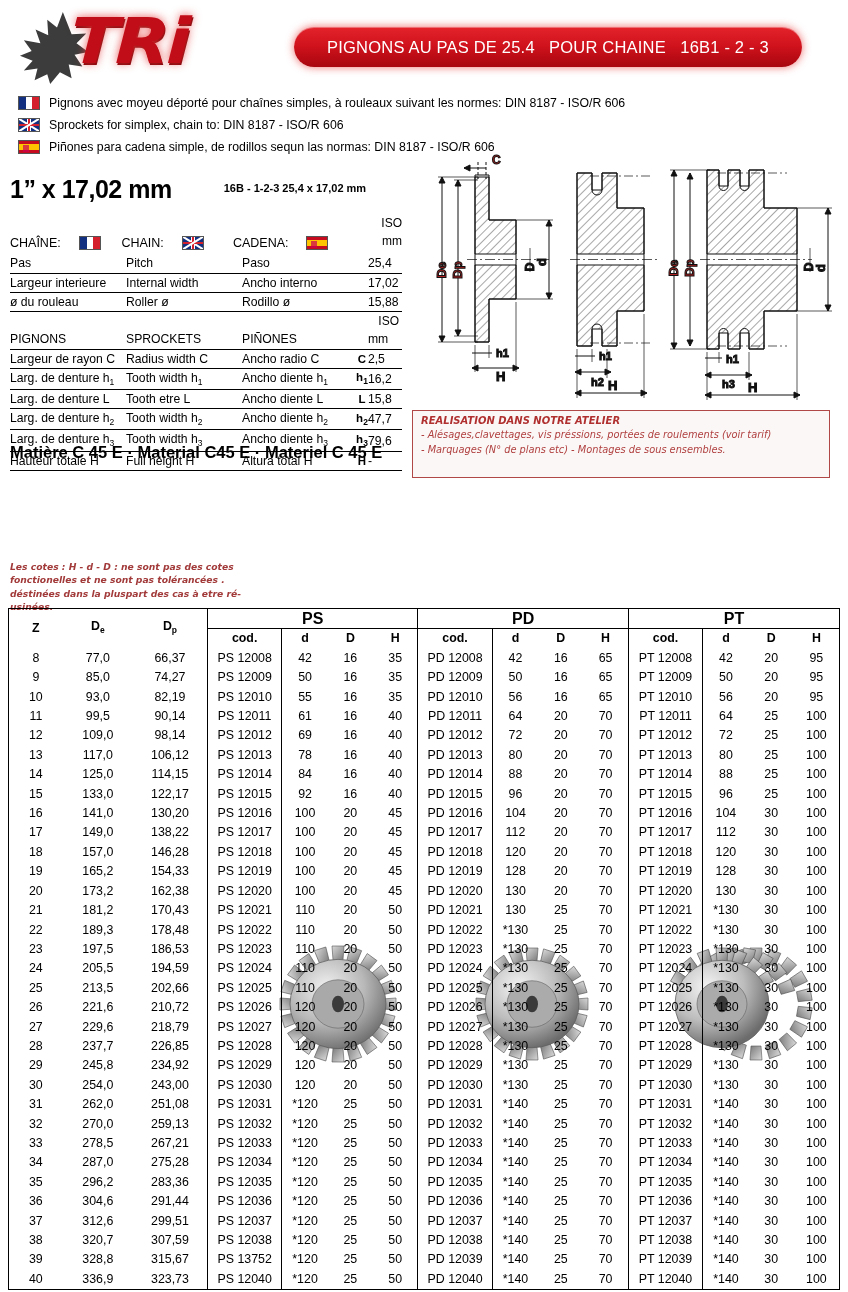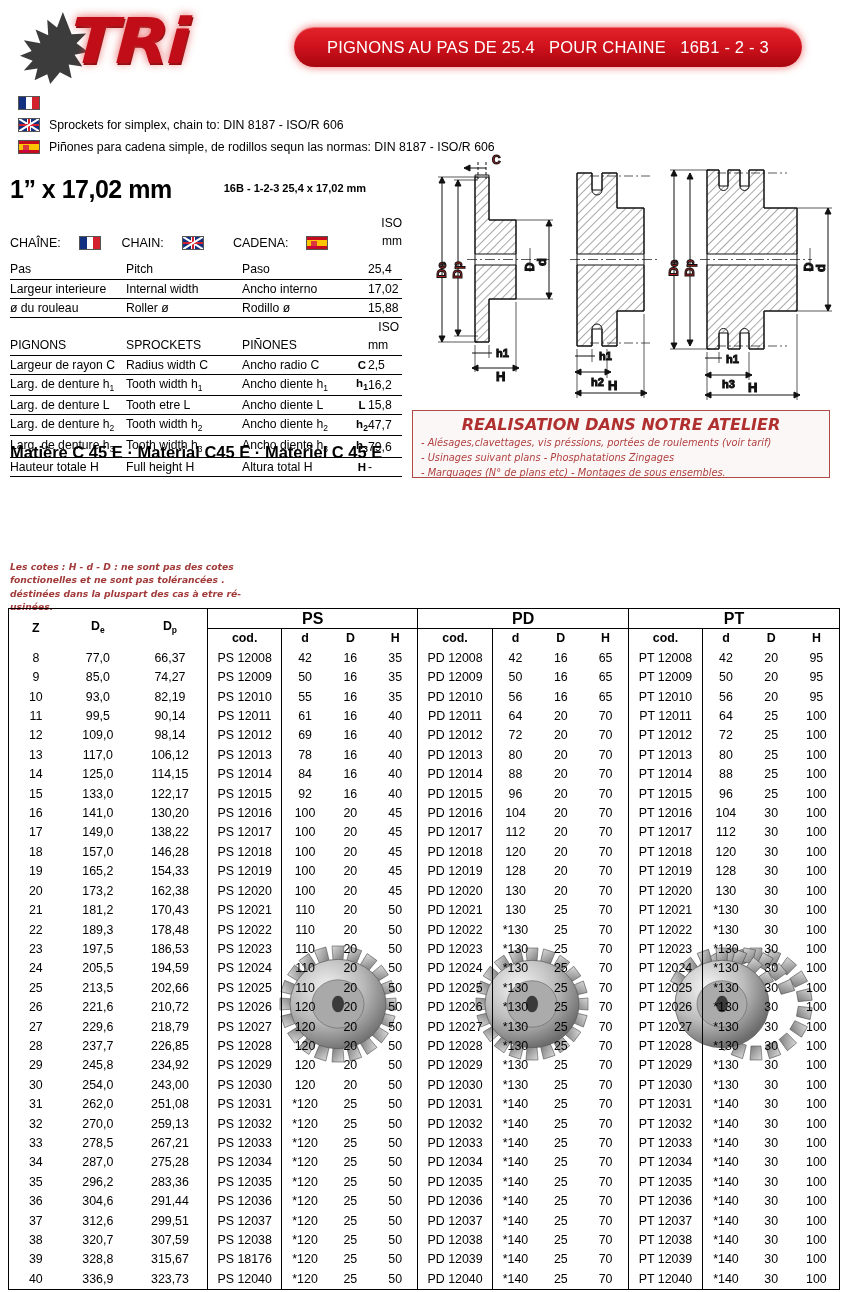--- a/index.html
+++ b/index.html
@@ -74,21 +74,21 @@
   .flag-es .crest { position:absolute; left:4px; top:4px; width:6px; height:7px; background:#c05; opacity:.7;}
 
   
   .spec { position: absolute; left: 10px; top: 175px; width: 392px; }
   .spec-title { font-size: 25px; font-weight: bold; letter-spacing: -.5px; display:inline-block; }
   .spec-sub { font-size: 11px; font-weight: bold; margin-left: 52px; vertical-align: 6px;}
   .spec-hdr { display: flex; align-items: flex-end; margin-top: 6px; height: 40px; }
   .spec-hdr .cell { font-size: 12.5px; display: flex; align-items: center; gap: 18px;}
   .c1 { width: 116px; } .c2 { width: 116px; } .c3 { width: 114px; }
   .iso-head { font-size: 12px; text-align: right; line-height: 1.45; width: 62px;}
-  .spec-table { width: 100%; border-collapse: collapse; margin-top: 10px; }
+  .spec-table { width: 100%; border-collapse: collapse; margin-top: 4px; }
   .spec-table td {
     font-size: 12.2px; padding: 2px 0 2px 0;
     border-bottom: 1px solid #000;
     height: 19px; vertical-align: middle;
   }
   .spec-table tr.noline td { border-bottom: none; }
   .spec-table td.v { text-align: left; padding-right: 3px; font-size: 12.2px;}
   .spec-table td.sym { text-align: center; font-weight: bold; font-size: 11.5px;}
   .spec-table td.grp { font-size: 12.2px; border-bottom: 1px solid #000; }
   .spec-table td.isoc { text-align: right; padding-right: 3px; font-size: 12px; border-bottom: none;}
@@ -111,21 +111,21 @@
 
   
   .atelier {
     position: absolute; left: 412px; top: 410px;
     width: 418px; height: 68px;
     border: 1.6px solid #b04848;
     background: #fbf7f6;
     padding: 4px 8px 0 8px;
   }
   .atelier .t {
-    text-align: center; font-size: 16px; font-weight: bold; font-style: italic;
+    font-size: 10px; font-weight: bold; font-style: italic;
     color: #b03030; margin-bottom: 2px;
     font-family: "DejaVu Sans", sans-serif;
   }
   .atelier .l {
     font-size: 9.8px; font-style: italic; color: #b04040; line-height: 1.52;
     font-family: "DejaVu Sans", sans-serif;
   }
 
   
   .photos { position: absolute; left: 0; top: 470px; width: 848px; height: 135px; }
@@ -178,20 +178,21 @@
     <div class="logo-tri">TRi</div>
   </div>
   <div class="title-pill">
     <span>PIGNONS AU PAS DE 25.4   POUR CHAINE   16B1 - 2 - 3</span>
   </div>
 </div>
 
 <div class="intro">
   <div class="intro-row">
     <span class="flag flag-fr"></span>
+    <span class="txt">Pignons avec moyeu déporté pour chaînes simples, à rouleaux suivant les normes: DIN 8187 - ISO/R 606</span>
   </div>
   <div class="intro-row">
     <span class="flag flag-uk">
       <i class="cross-v"></i>
         <i class="cross-h"></i>
         <i class="cross-v2"></i>
         <i class="cross-h2"></i>
     </span>
     <span class="txt">Sprockets for simplex, chain to: DIN 8187 - ISO/R 606</span>
   </div>
@@ -457,21 +458,20 @@
         <path d="M382 242 L388 245 L382 248 Z" fill="#111"></path>
         <text x="336" y="242" class="lbl-blk" font-size="13">H</text>
       </g>
     </g>
   </svg>
 </div>
 
 <div class="atelier">
   <div class="t">REALISATION DANS NOTRE ATELIER</div>
   <div class="l">- Alésages,clavettages, vis préssions, portées de roulements (voir tarif)</div>
-  <div class="l">- Usinages suivant plans - Phosphatations Zingages</div>
   <div class="l">- Marquages (N° de plans etc) - Montages de sous ensembles.</div>
 </div>
 
 <div class="photos">
   <svg class="photo" style="left:258px; top:472px;" width="160" height="128" viewBox="0 0 160 128">
     <defs>
       <radialGradient id="gA" cx="38%" cy="32%" r="72%">
         <stop offset="0%" stop-color="#f2f2f2"></stop>
           <stop offset="55%" stop-color="#b8b8b8"></stop>
           <stop offset="100%" stop-color="#6e6e6e"></stop>
@@ -1308,21 +1308,21 @@
           <td class="Hcol Hv">70</td>
           <td class="codcol cod bl">PT 12038</td>
           <td class="dcol dv blthin">*140</td>
           <td class="Dcol Dv">30</td>
           <td class="Hcol Hv br">100</td>
         </tr>
         <tr>
           <td class="zcol z bl">39</td>
           <td class="decol de">328,8</td>
           <td class="dpcol dp">315,67</td>
-          <td class="codcol cod bl">PS 18176</td>
+          <td class="codcol cod bl">PS 13752</td>
           <td class="dcol dv blthin">*120</td>
           <td class="Dcol Dv">25</td>
           <td class="Hcol Hv">50</td>
           <td class="codcol cod bl">PD 12039</td>
           <td class="dcol dv blthin">*140</td>
           <td class="Dcol Dv">25</td>
           <td class="Hcol Hv">70</td>
           <td class="codcol cod bl">PT 12039</td>
           <td class="dcol dv blthin">*140</td>
           <td class="Dcol Dv">30</td>

